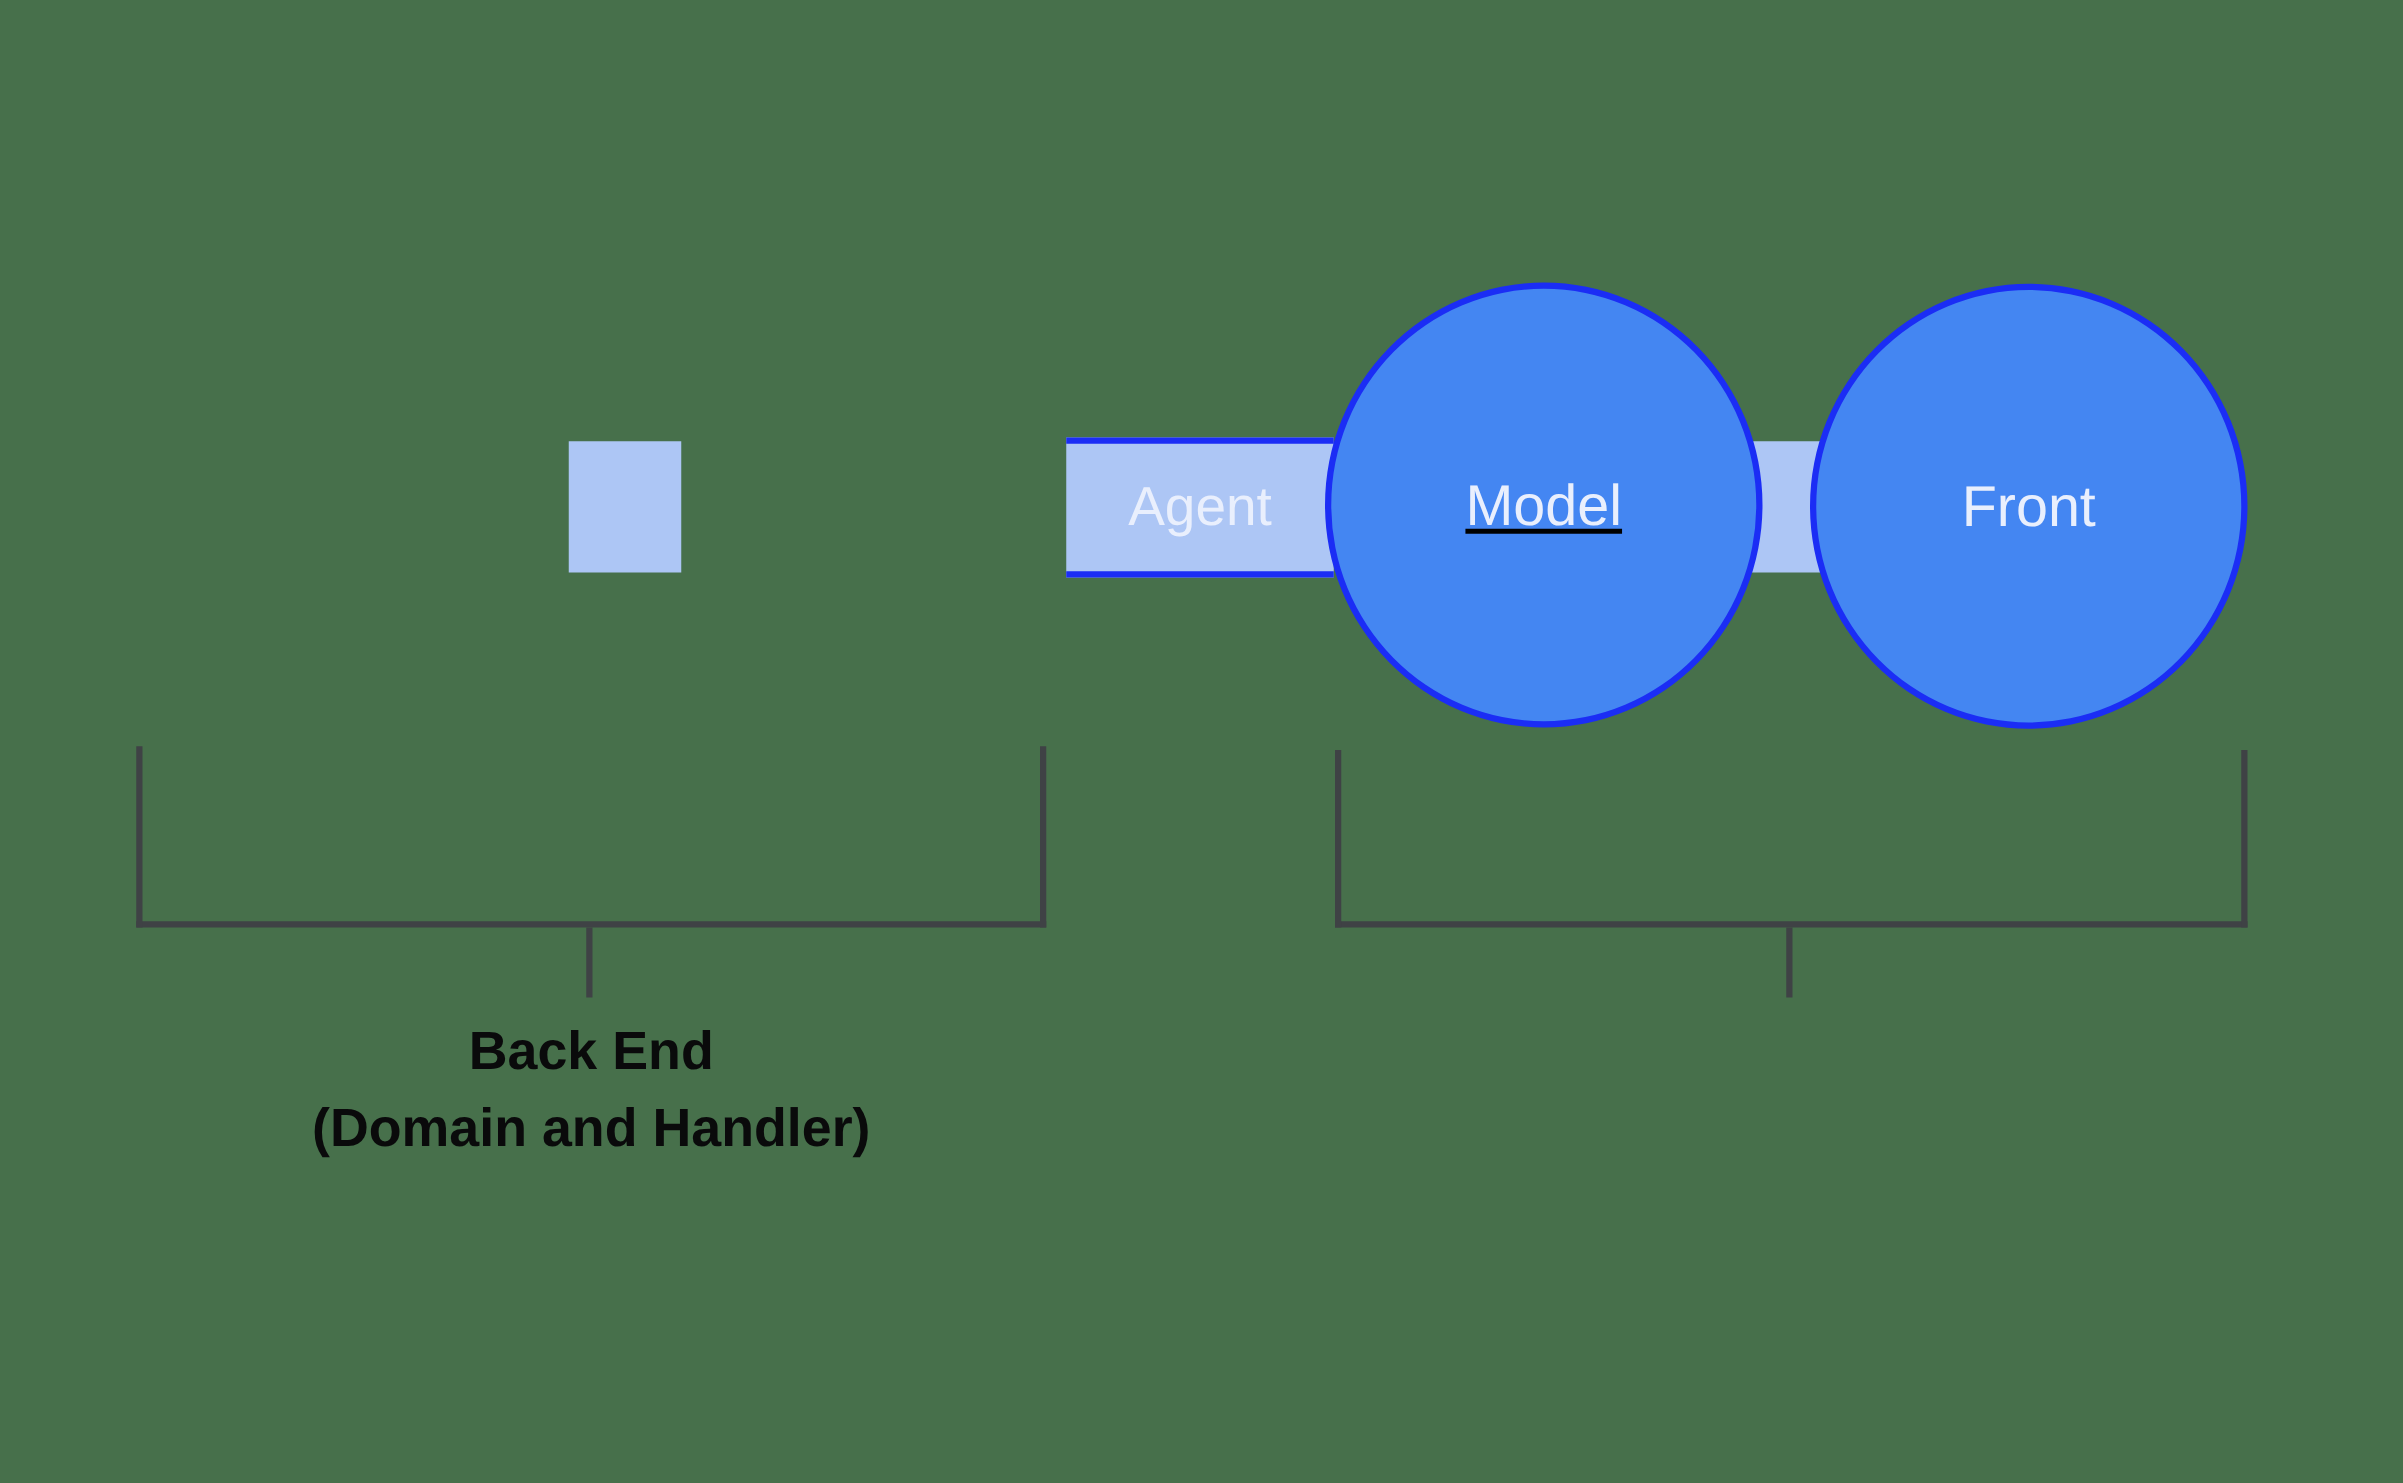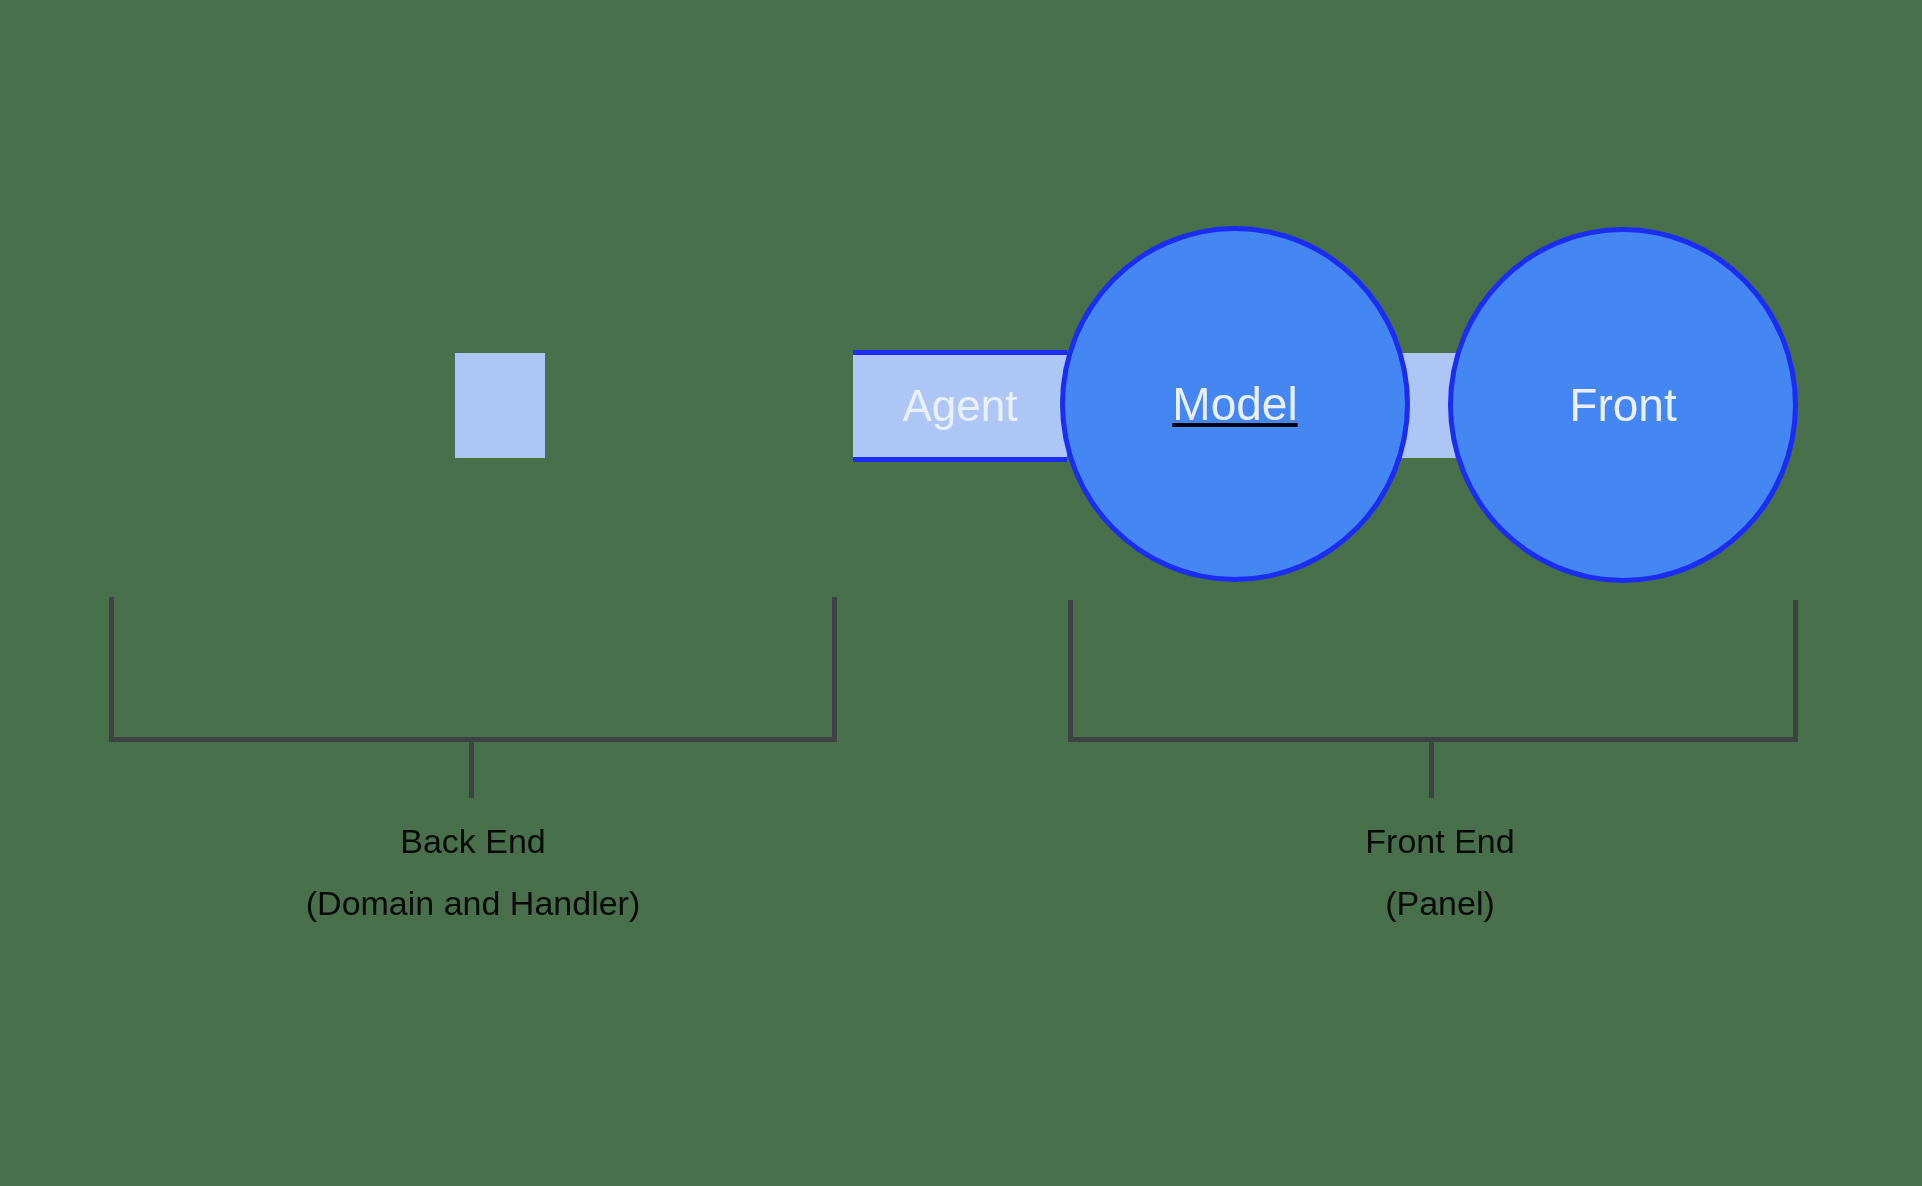--- a/index.html
+++ b/index.html
@@ -68,22 +68,22 @@
   .fr-h    { left: 1068px; top: 737px; width: 730px; height: 5px; }
   .fr-tl   { left: 1068px; top: 600px; width: 5px;   height: 142px; }
   .fr-tr   { left: 1793px; top: 600px; width: 5px;   height: 142px; }
   .fr-stem { left: 1429px; top: 742px; width: 5px;   height: 56px; }
 
   .group-label {
     position: absolute;
     width: 700px;
     text-align: center;
     color: var(--group-text, #0A0A0B);
-    font-size: 34px;
-    font-weight: normal;
+    font-size: 43px;
+    font-weight: bold;
     line-height: 62px;
     z-index: 1;
   }
   .group-label-back  { left: 123px;  top: 810px; }
   .group-label-front { left: 1090px; top: 810px; }
 </style>
 </head>
 <body>
 
 <div class="canvas">
@@ -112,18 +112,14 @@
     <div class="bracket-part fr-h"></div>
     <div class="bracket-part fr-tl"></div>
     <div class="bracket-part fr-tr"></div>
     <div class="bracket-part fr-stem"></div>
   </div>
 
   <div class="group-label group-label-back">
     <div>Back End</div>
     <div>(Domain and Handler)</div>
   </div>
-  <div class="group-label group-label-front">
-    <div>Front End</div>
-    <div>(Panel)</div>
-  </div>
 
 </div>
 
 </body></html>

